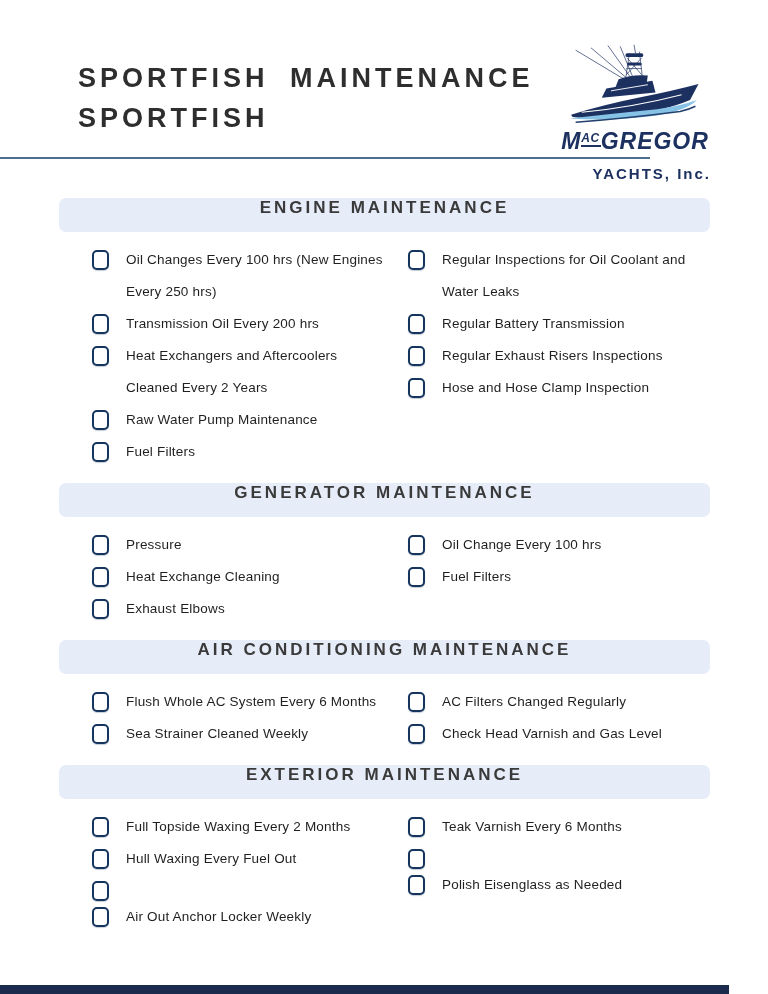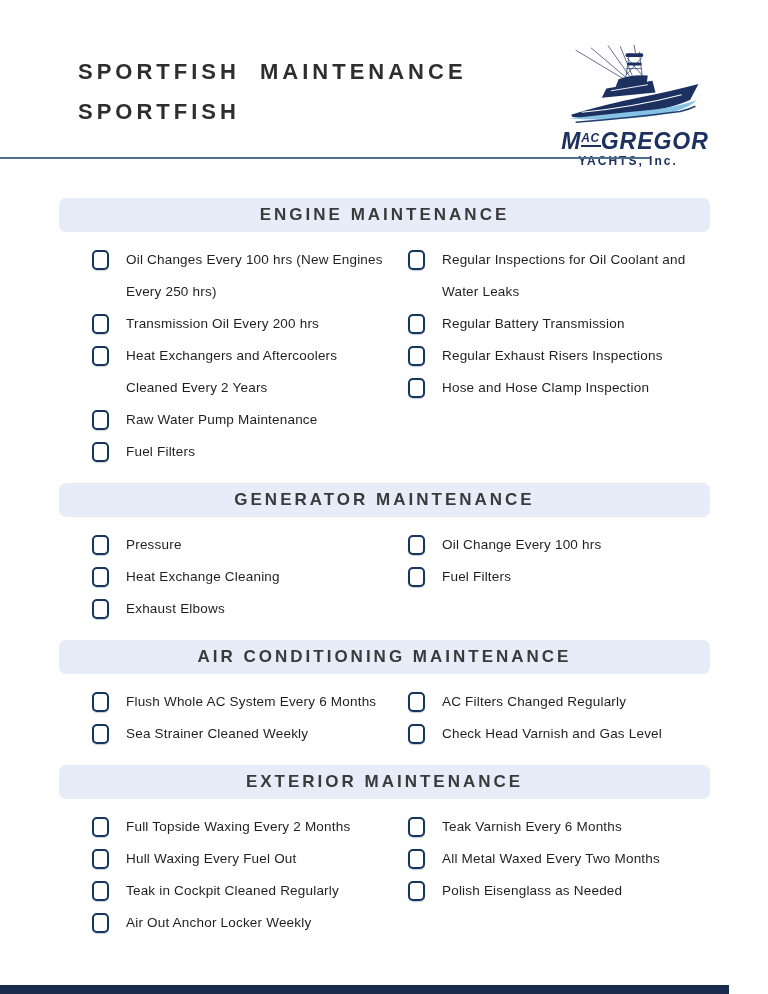--- a/index.html
+++ b/index.html
@@ -11,22 +11,22 @@
     width: 768px;
     height: 994px;
     background: #ffffff;
     overflow: hidden;
   }
 
   
   .doc-title {
     position: absolute;
     left: 78px;
-    top: 52px;
-    font-size: 22px;
+    top: 58px;
+    font-size: 27px;
     font-weight: 700;
     color: #2e2e2e;
     letter-spacing: 4px;
     word-spacing: 10px;
     line-height: 40px;
   }
 
   .logo {
     position: absolute;
     left: 545px;
@@ -47,26 +47,26 @@
   }
   .brand-ac {
     font-size: 12px;
     vertical-align: 7px;
     border-bottom: 2px solid #1d3160;
     padding: 0 1px 0 0;
     letter-spacing: 0.5px;
   }
   .brand-tagline {
     font-weight: 700;
-    font-size: 12px;
+    font-size: 15px;
     color: #1d3160;
     letter-spacing: 2px;
-    text-align: center;
+    text-align: right;
     padding-right: 14px;
-    margin-top: 1px;
+    margin-top: 12px;
   }
 
   .header-divider {
     position: absolute;
     top: 157px;
     left: 0;
     width: 650px;
     height: 2px;
     background: #4e6e8e;
   }
@@ -77,21 +77,20 @@
     top: 198px;
     left: 59px;
     width: 651px;
   }
 
   .section-band {
     height: 34px;
     background: #e6ecf8;
     border-radius: 7px;
     display: flex;
-    align-items: center;
     justify-content: center;
     margin-bottom: 12px;
   }
   .section-title {
     font-size: 17px;
     font-weight: 700;
     color: #3a3a3a;
     letter-spacing: 3px;
   }
 
@@ -301,35 +300,33 @@
             <div class="check-item">
               <span class="checkbox" role="checkbox" aria-checked="false"></span>
               <span class="item-label">Full Topside Waxing Every 2 Months</span>
             </div>
             <div class="check-item">
               <span class="checkbox" role="checkbox" aria-checked="false"></span>
               <span class="item-label">Hull Waxing Every Fuel Out</span>
             </div>
             <div class="check-item">
               <span class="checkbox" role="checkbox" aria-checked="false"></span>
-              <span class="item-label">Teak in Cockpit Cleaned Regularly</span>
             </div>
             <div class="check-item">
               <span class="checkbox" role="checkbox" aria-checked="false"></span>
               <span class="item-label">Air Out Anchor Locker Weekly</span>
             </div>
           </div>
           <div class="col-right">
             <div class="check-item">
               <span class="checkbox" role="checkbox" aria-checked="false"></span>
               <span class="item-label">Teak Varnish Every 6 Months</span>
             </div>
             <div class="check-item">
               <span class="checkbox" role="checkbox" aria-checked="false"></span>
-              <span class="item-label">All Metal Waxed Every Two Months</span>
             </div>
             <div class="check-item">
               <span class="checkbox" role="checkbox" aria-checked="false"></span>
               <span class="item-label">Polish Eisenglass as Needed</span>
             </div>
           </div>
         </div>
       </div>
     </div>
 

